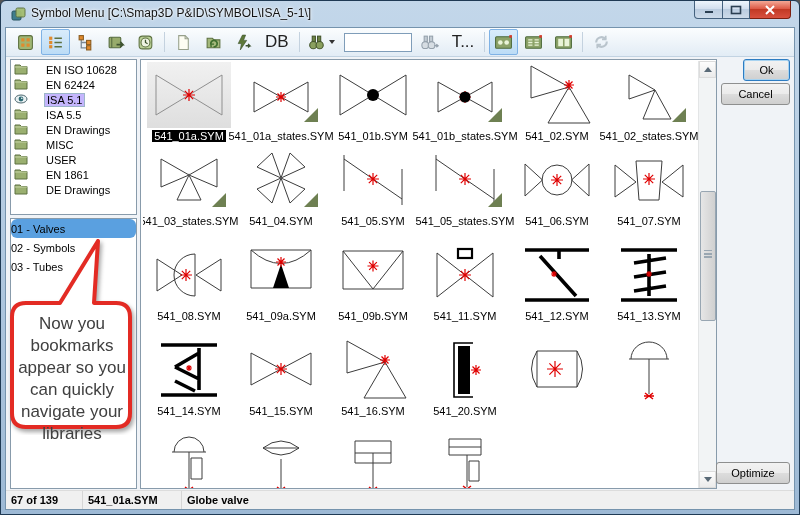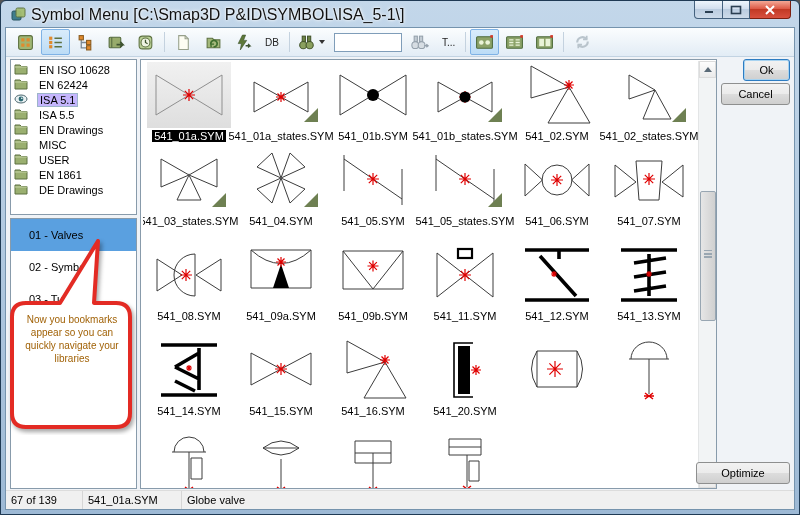--- a/index.html
+++ b/index.html
@@ -1,51 +1,51 @@
 <!DOCTYPE html>
 <html><head>
 <meta charset="utf-8">
 <style>
   html,body{margin:0;padding:0;background:#555;font-family:"Liberation Sans","DejaVu Sans",sans-serif;}
   .window{position:relative;width:800px;height:515px;box-sizing:border-box;
     background:linear-gradient(#c3d7ea,#9db9d5);border:1px solid #1f3a54;border-radius:6px 6px 0 0;overflow:hidden;}
   
   .titlebar{position:absolute;left:0;top:0;right:0;height:26px;}
-  .title-text{position:absolute;left:30px;top:5px;font-size:16px;color:#111;text-shadow:0 0 4px #fff,0 0 2px #fff;white-space:nowrap;}
+  .title-text{position:absolute;left:30px;top:5px;font-size:12px;color:#111;text-shadow:0 0 4px #fff,0 0 2px #fff;white-space:nowrap;}
   .appicon{position:absolute;left:9px;top:5px;width:16px;height:16px;}
   .winbtns{position:absolute;right:8px;top:0;display:flex;}
   .wbtn{height:18px;box-sizing:border-box;border:1px solid #44617e;border-top:none;
     background:linear-gradient(#eef5fc,#d3dfee 45%,#b9cbdf 45%,#cddbea);display:flex;align-items:center;justify-content:center;}
   .wbtn.min{width:29px;border-radius:0 0 0 4px;}
   .wbtn.max{width:27px;border-left:none;}
   .wbtn.close{width:41px;border-left:none;border-radius:0 0 4px 0;border-color:#7c1f10;
     background:linear-gradient(#f3a896,#dd5b47 45%,#c03722 45%,#d8503e);}
   
   .inner{position:absolute;left:4px;right:4px;top:26px;bottom:4px;background:#f0f3f7;border:1px solid #7593ad;box-sizing:border-box;}
   
   .toolbar{position:absolute;left:0;right:0;top:0;height:29px;box-sizing:border-box;
     background:linear-gradient(#fbfdfe,#e2ecf5);border-bottom:1px solid #c2d3e2;display:flex;align-items:center;padding:0 5px;gap:1px;}
   .tbtn{width:27px;height:24px;display:flex;align-items:center;justify-content:center;border:1px solid transparent;border-radius:2px;}
   .tbtn.active{background:linear-gradient(#d9ecfb,#bcdcf6);border-color:#7fb2e5;}
-  .tbtn.text{width:auto;padding:8px 5px;font-size:10px;color:#222;}
+  .tbtn.text{width:auto;padding:8px 5px;font-size:17px;color:#222;}
   .tsep{width:1px;height:20px;background:#c4d2df;margin:0 3px;}
   .tsearch{width:62px;height:17px;border:1px solid #7f9db9;background:#fff;font-size:11px;margin:0 3px;padding:0 2px;}
   .caret{width:0;height:0;border-left:3.5px solid transparent;border-right:3.5px solid transparent;border-top:4px solid #333;margin-left:3px;}
   
   .main{position:absolute;left:0;right:0;top:29px;bottom:18px;}
   .panel{position:absolute;background:#fff;border:1px solid #889bab;box-sizing:border-box;}
   .libpanel{left:4px;top:2px;width:127px;height:156px;padding-top:2px;}
   .bmpanel{left:4px;top:161px;width:127px;bottom:2px;}
-  .libitem{height:15px;display:flex;align-items:center;gap:11px;padding-left:3px;font-size:11px;color:#000;white-space:nowrap;text-align:center;}
+  .libitem{height:15px;display:flex;align-items:center;gap:18px;padding-left:3px;font-size:11px;color:#000;white-space:nowrap;text-align:center;}
   .libitem.active .lbl{border:1px solid #9db5c9;background:#c4b5fd;padding:0 2px;margin-left:-2px;}
-  .bmitem{height:32px;display:flex;align-items:center;padding-left:18px;font-size:11px;color:#000;white-space:nowrap;}
+  .bmitem{height:19px;display:flex;align-items:center;padding-left:0;font-size:11px;color:#000;white-space:nowrap;border-radius:6px;}
   .bmitem.selected{background:#5aa0e0;}
   
   .callout{position:absolute;left:2px;top:178px;width:130px;height:200px;pointer-events:none;}
-  .callout-text{position:absolute;left:8px;top:78px;width:112px;text-align:center;font-size:10px;line-height:1.3;color:#a16207;}
+  .callout-text{position:absolute;left:8px;top:78px;width:112px;text-align:center;font-size:17px;line-height:1.3;color:#404040;}
   
   .gridpanel{left:134px;top:2px;right:77px;bottom:2px;overflow:hidden;}
   .grid{position:absolute;left:2px;top:1px;right:17px;bottom:0;overflow:hidden;display:grid;
     grid-template-columns:repeat(6,92px);grid-template-rows:85px 95px 95px 95px 95px;}
   .cell{display:flex;flex-direction:column;align-items:center;padding-top:1px;box-sizing:border-box;}
   .thumbwrap{width:84px;height:66px;display:flex;align-items:center;justify-content:center;}
   .cell.selected .thumbwrap{background:linear-gradient(#f1f1f1,#dedede);}
   .cell.selected svg [stroke="#3c3c3c"]{stroke:#8f8f8f;}
   .label{font-size:11px;color:#000;margin-top:2px;white-space:nowrap;}
   .cell.selected .label span{background:#000;color:#fff;padding:0 2px;}
@@ -55,24 +55,24 @@
   .sarrow.up{top:0;} .sarrow.down{bottom:0;}
   .tri-up{width:0;height:0;border-left:4px solid transparent;border-right:4px solid transparent;border-bottom:5px solid #5a6a77;}
   .tri-down{width:0;height:0;border-left:4px solid transparent;border-right:4px solid transparent;border-top:5px solid #5a6a77;}
   .sthumb{position:absolute;left:1px;width:14px;top:130px;height:128px;background:linear-gradient(90deg,#e6e6e6,#d0d0d0);border:1px solid #98a6b2;border-radius:2px;}
   .grip{position:absolute;left:3px;right:3px;top:58px;border-top:1px solid #9aa7b2;box-shadow:0 3px 0 #9aa7b2,0 6px 0 #9aa7b2;height:1px;}
   
   .pbtn{position:absolute;height:22px;box-sizing:border-box;font-size:11px;color:#000;display:flex;align-items:center;justify-content:center;
     border:1px solid #8e8f8f;border-radius:3px;background:linear-gradient(#f2f2f2,#ebebeb 50%,#dddddd 50%,#cfcfcf);}
   .pbtn.ok{right:4px;top:2px;width:47px;border-color:#2d7cc2;box-shadow:0 0 0 1px #a8d3f0 inset;}
   .pbtn.cancel{right:4px;top:26px;width:69px;}
-  .pbtn.optimize{right:4px;bottom:7px;width:94px;}
+  .pbtn.optimize{right:4px;bottom:7px;width:74px;}
   
   .status{position:absolute;left:0;right:0;bottom:0;height:18px;background:#f0f0f0;border-top:1px solid #dcdcdc;display:flex;align-items:center;font-size:11px;color:#000;}
-  .stat-sec{padding:0 5px;height:100%;display:flex;align-items:center;border-right:1px solid #d6d6d6;white-space:nowrap;}
+  .stat-sec{padding:0 5px;height:100%;display:flex;align-items:center;border-right:1px solid #d6d6d6;white-space:nowrap;font-weight:bold;}
   .stat-sec:first-child{width:66px;}
   .stat-sec.file{width:88px;}
   .stat-sec.desc{border-right:none;flex:1;}
 </style>
 </head>
 <body>
 
 <div class="window">
 
   <div class="titlebar">

